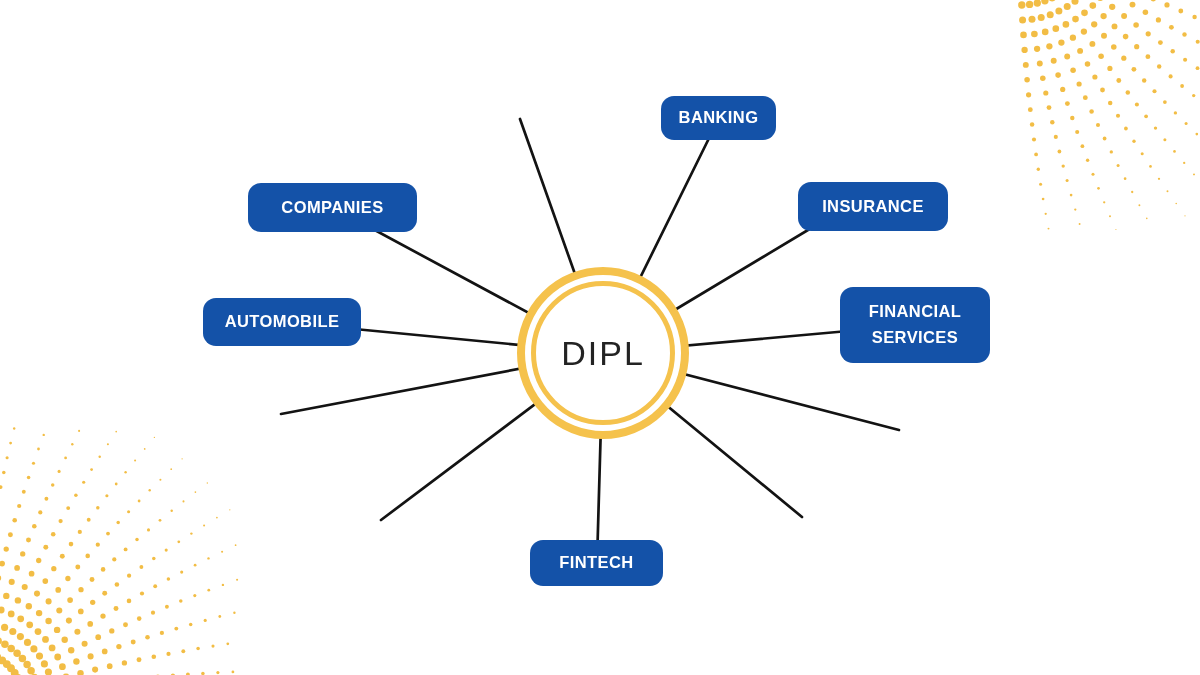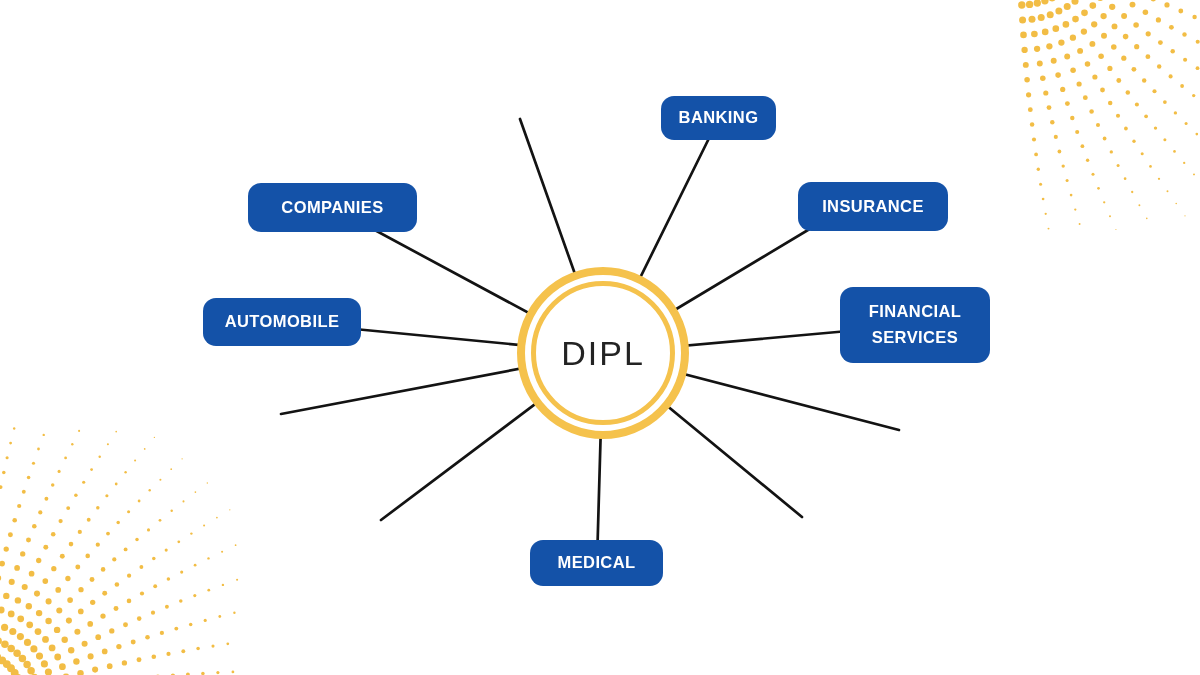--- a/index.html
+++ b/index.html
@@ -548,14 +548,14 @@
     <div class="hub-inner"></div>
     <div class="hub-label">DIPL</div>
   </div>
 
   <div class="node" style="left:661px;top:96px;width:115px;height:44px">BANKING</div>
   <div class="node" style="left:248px;top:183px;width:169px;height:49px">COMPANIES</div>
   <div class="node" style="left:798px;top:182px;width:150px;height:49px">INSURANCE</div>
   <div class="node" style="left:203px;top:298px;width:158px;height:48px">AUTOMOBILE</div>
   <div class="node" style="left:840px;top:287px;width:150px;height:76px">FINANCIAL
 SERVICES</div>
-  <div class="node" style="left:530px;top:540px;width:133px;height:46px">MEDICAL</div>
+  <div class="node" style="left:530px;top:540px;width:133px;height:46px">FINTECH</div>
 </div>
 
 </body></html>

